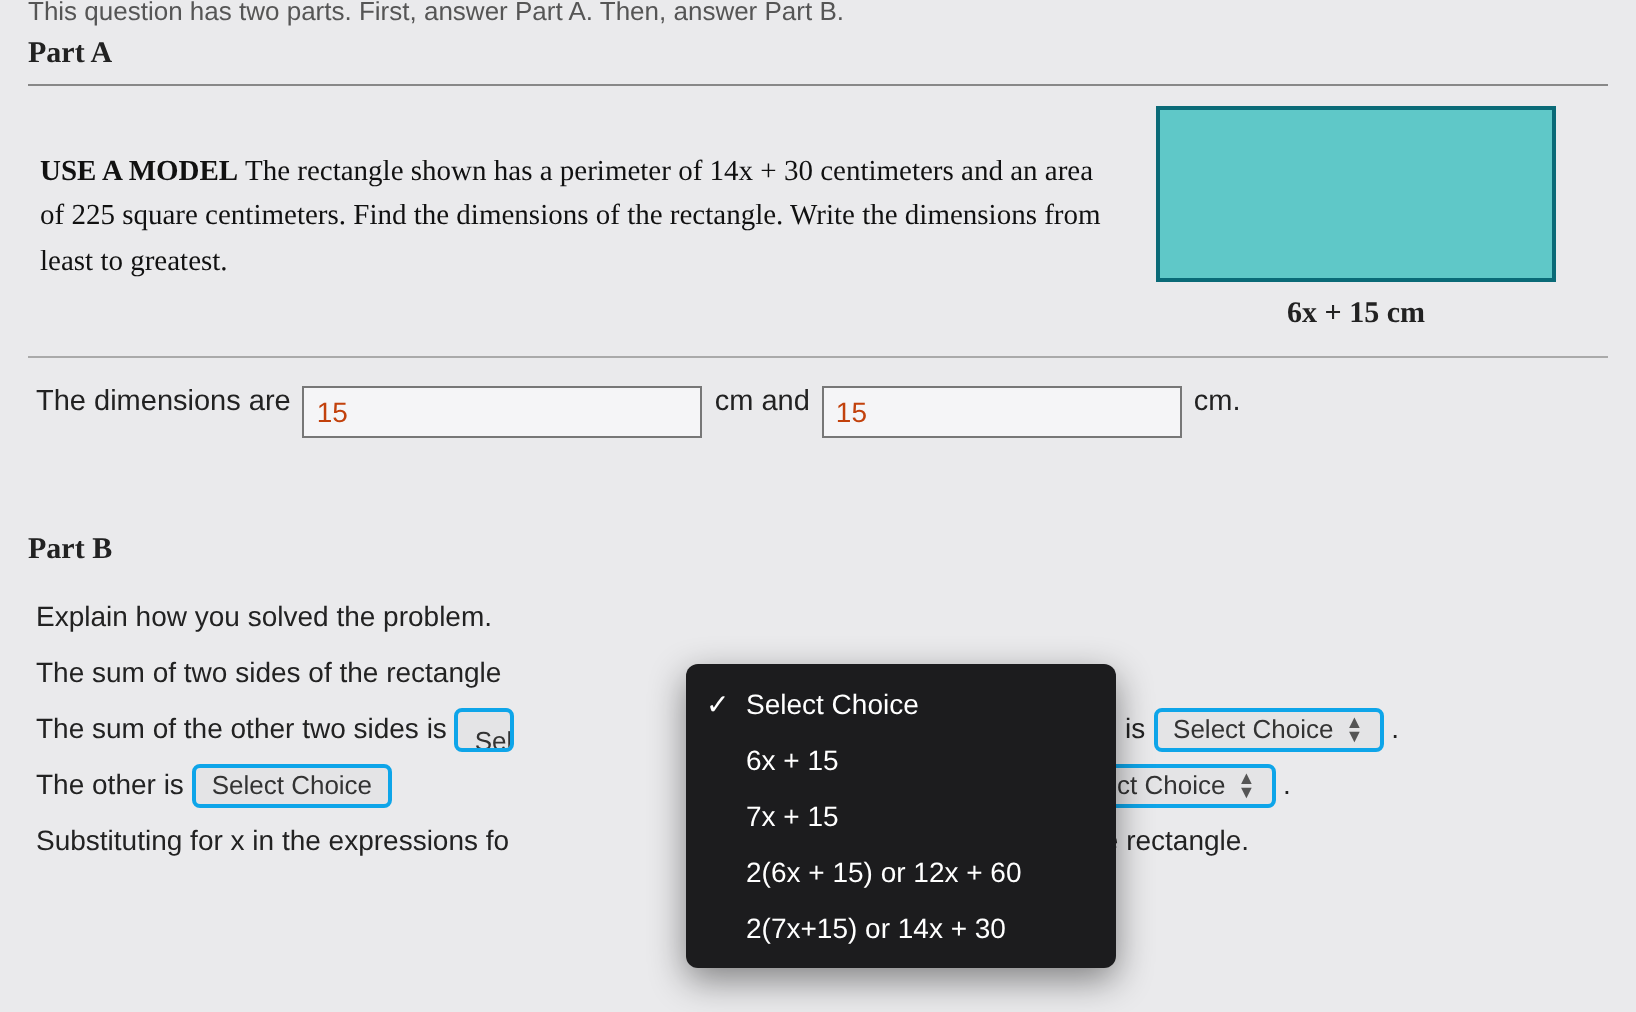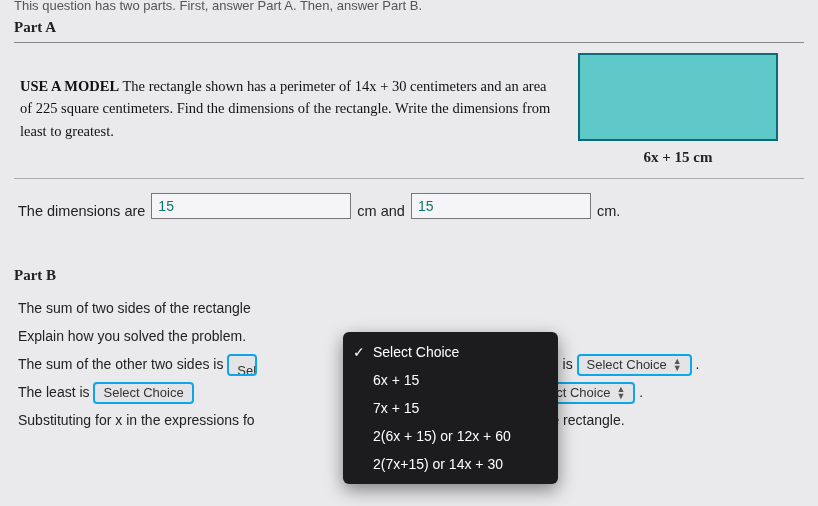--- a/index.html
+++ b/index.html
@@ -61,31 +61,31 @@
     font-family: Liberation Serif, serif;
   }
   hr.mid {
     border: none;
     border-top: 1px solid #aaa;
     margin: 12px 14px 10px;
   }
   .dims-row {
     padding: 4px 18px 18px;
     display: flex;
-    align-items: flex-end;
+    align-items: flex-start;
     gap: 6px;
     font-size: 14.5px;
   }
   .input-box {
     border: 1px solid #777;
     background: #f5f5f7;
     padding: 4px 6px;
     font-size: 14px;
     height: 26px;
-    color: #0f766e;
+    color: #c2410c;
   }
   .input-box.w1 { width: 200px; }
   .input-box.w2 { width: 180px; }
 
   .partb-body {
     padding: 6px 18px;
     line-height: 2.0;
     font-size: 14px;
     position: relative;
   }
@@ -163,25 +163,25 @@
   <span>The dimensions are</span>
   <input class="input-box w1" value="15" style="">
   <span>cm and</span>
   <input class="input-box w2" value="15" style="">
   <span>cm.</span>
 </div>
 
 <div class="part-header" style="padding-top:30px">Part B</div>
 
 <div class="partb-body">
+  <div class="line">Explain how you solved the problem.</div>
+
   <div class="line">
     <span>The sum of two sides of the rectangle</span>
   </div>
-
-  <div class="line">Explain how you solved the problem.</div>
 
   <div class="line">
     <span>The sum of the other two sides is</span>
     <span class="select-pill truncated-left" style="width:30px"><span>Sel</span></span>
     <span style="display:inline-block;width:180px"></span>
     <span class="select-pill" style="padding:2px 4px">
         <span class="arrows">
           <span>▲</span>
           <span>▼</span>
         </span>
@@ -191,21 +191,21 @@
       <span>Select Choice</span>
         <span class="arrows">
           <span>▲</span>
           <span>▼</span>
         </span>
     </span>
     <span>.</span>
   </div>
 
   <div class="line">
-    <span>The least is</span>
+    <span>The other is</span>
     <span class="select-pill">
         <span>Select Choice</span>
       </span>
     <span style="display:inline-block;width:300px"></span>
     <span>es</span>
     <span class="select-pill">
       <span>Select Choice</span>
         <span class="arrows">
           <span>▲</span>
           <span>▼</span>

